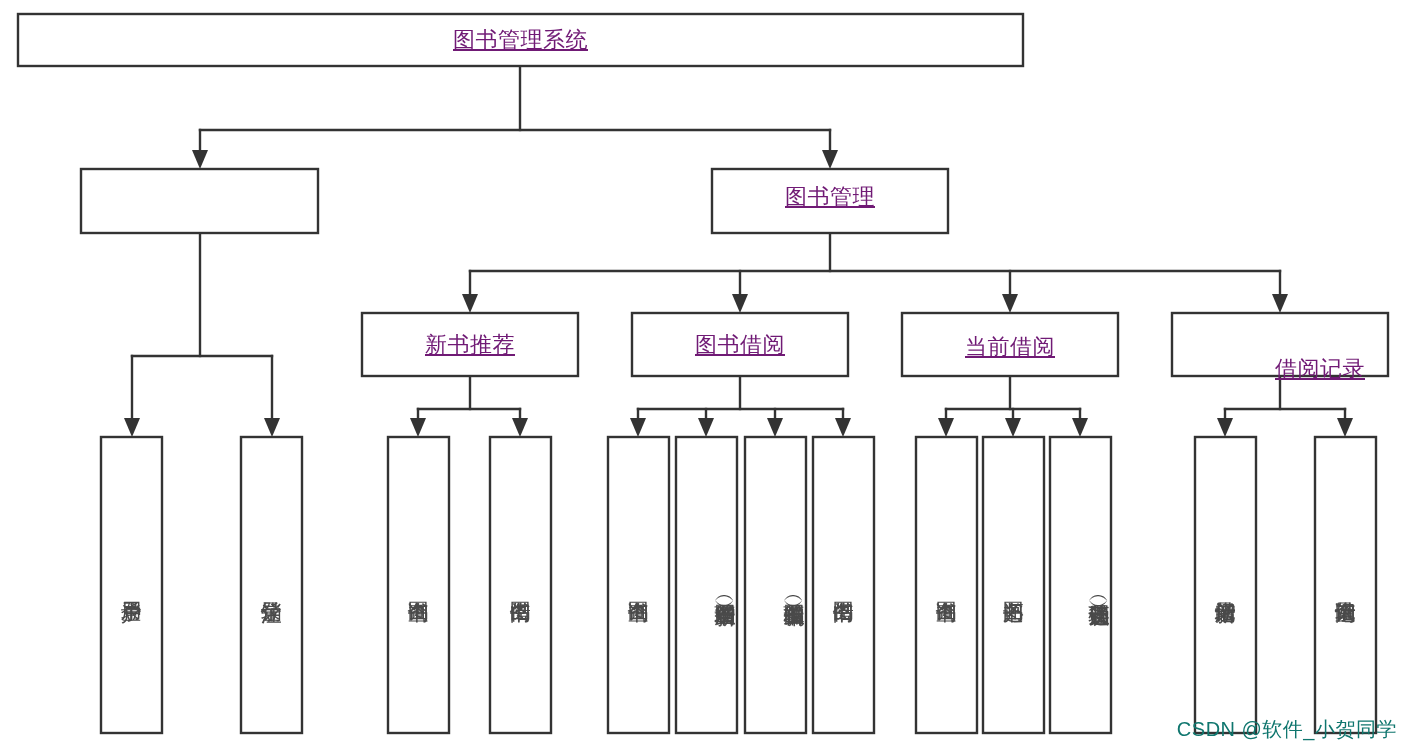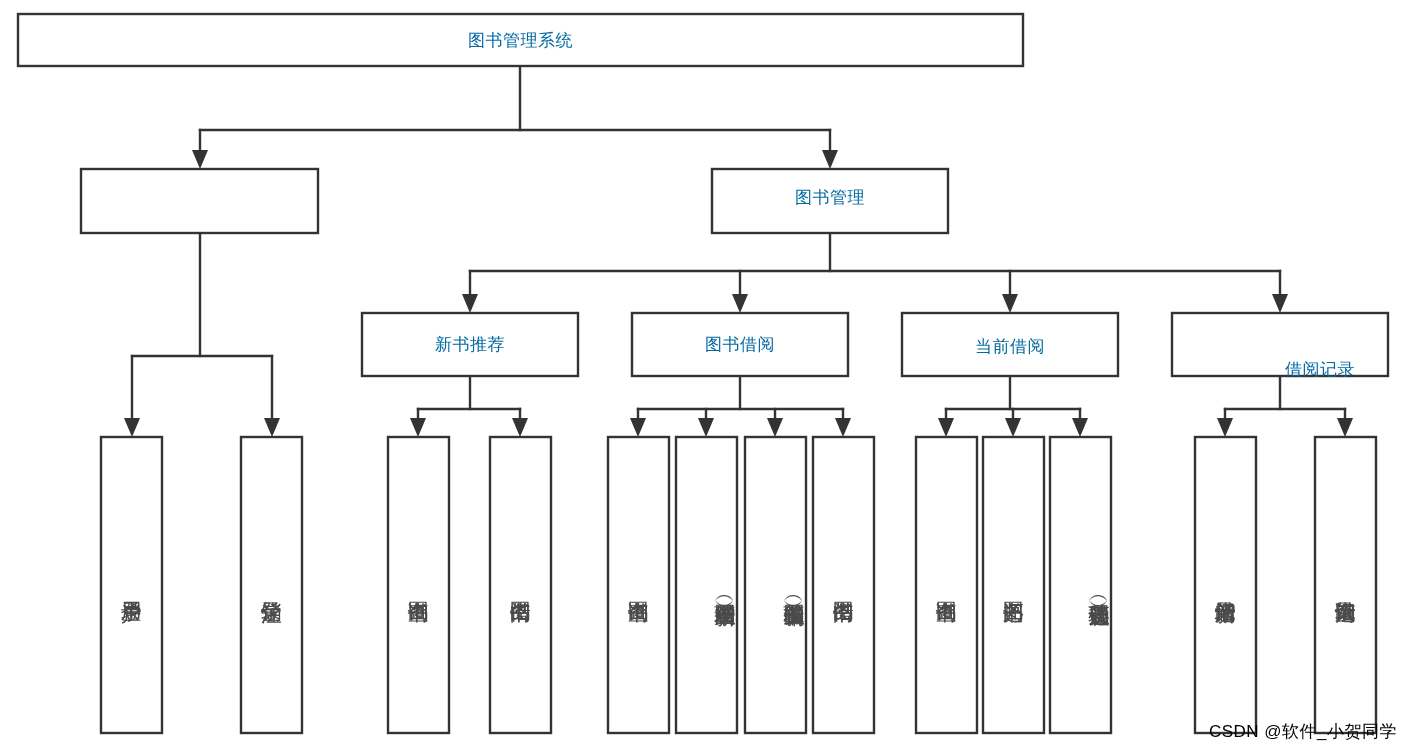--- a/index.html
+++ b/index.html
@@ -38,45 +38,46 @@
   }
   .arrow-head {
     fill: #333333;
     stroke: none;
   }
   .node-label-h {
     position: absolute;
     display: flex;
     align-items: center;
     justify-content: center;
-    color: #0369a1;
-    font-size: 17px;
+    color: #701a75;
+    font-size: 22px;
     letter-spacing: 0.5px;
     white-space: nowrap;
     pointer-events: none;
+    text-decoration: underline;
   }
   .node-label-v {
     position: absolute;
     display: flex;
     align-items: center;
     justify-content: center;
     color: #4a4a4a;
     font-size: 21px;
     line-height: 1.12;
     writing-mode: vertical-rl;
     text-orientation: upright;
     white-space: nowrap;
     pointer-events: none;
   }
   .watermark {
     position: absolute;
     right: 8px;
     bottom: 4px;
-    font-size: 17px;
-    color: #000000;
+    font-size: 20px;
+    color: #0f766e;
     letter-spacing: 0.5px;
     white-space: nowrap;
     pointer-events: none;
     margin-top: 30px;
   }
 </style>
 </head>
 <body>
 
 <div id="diagram-root">

